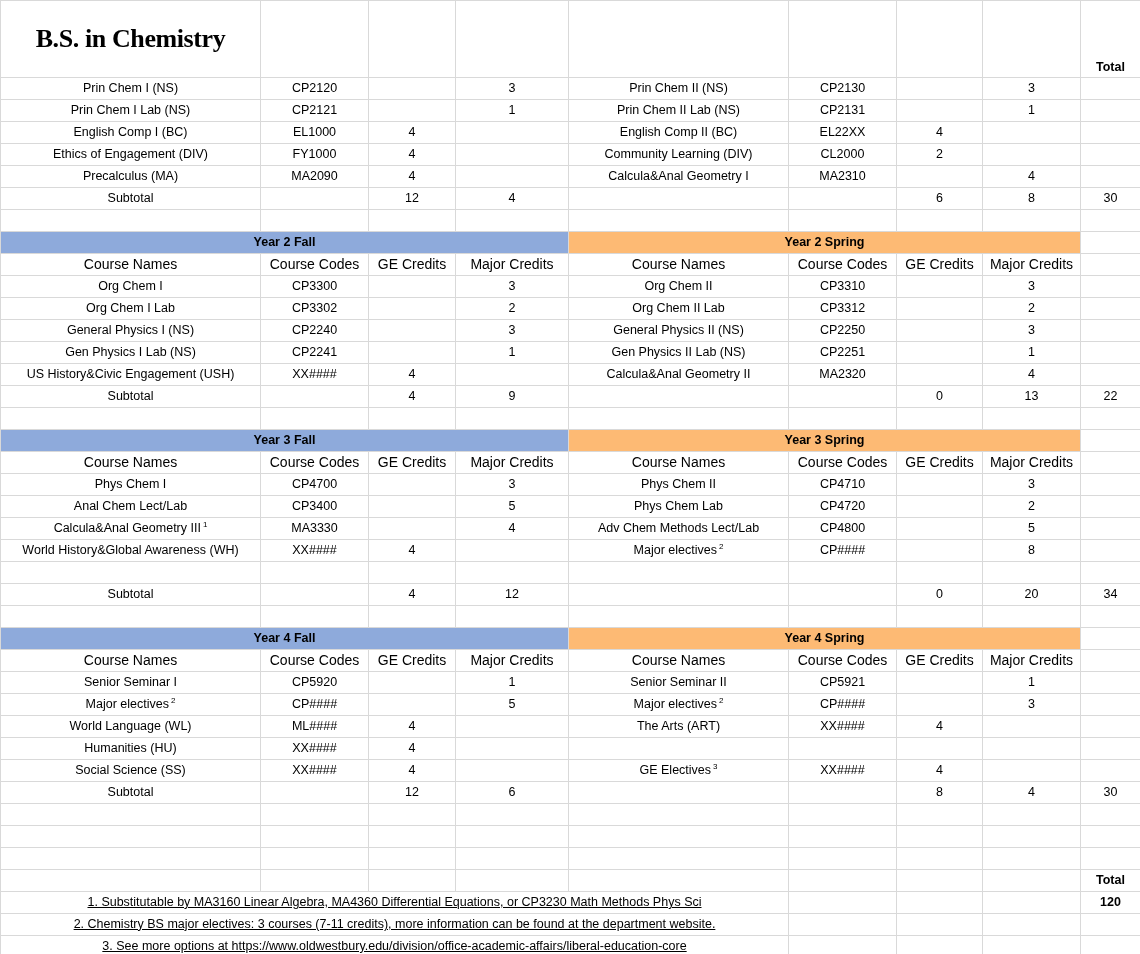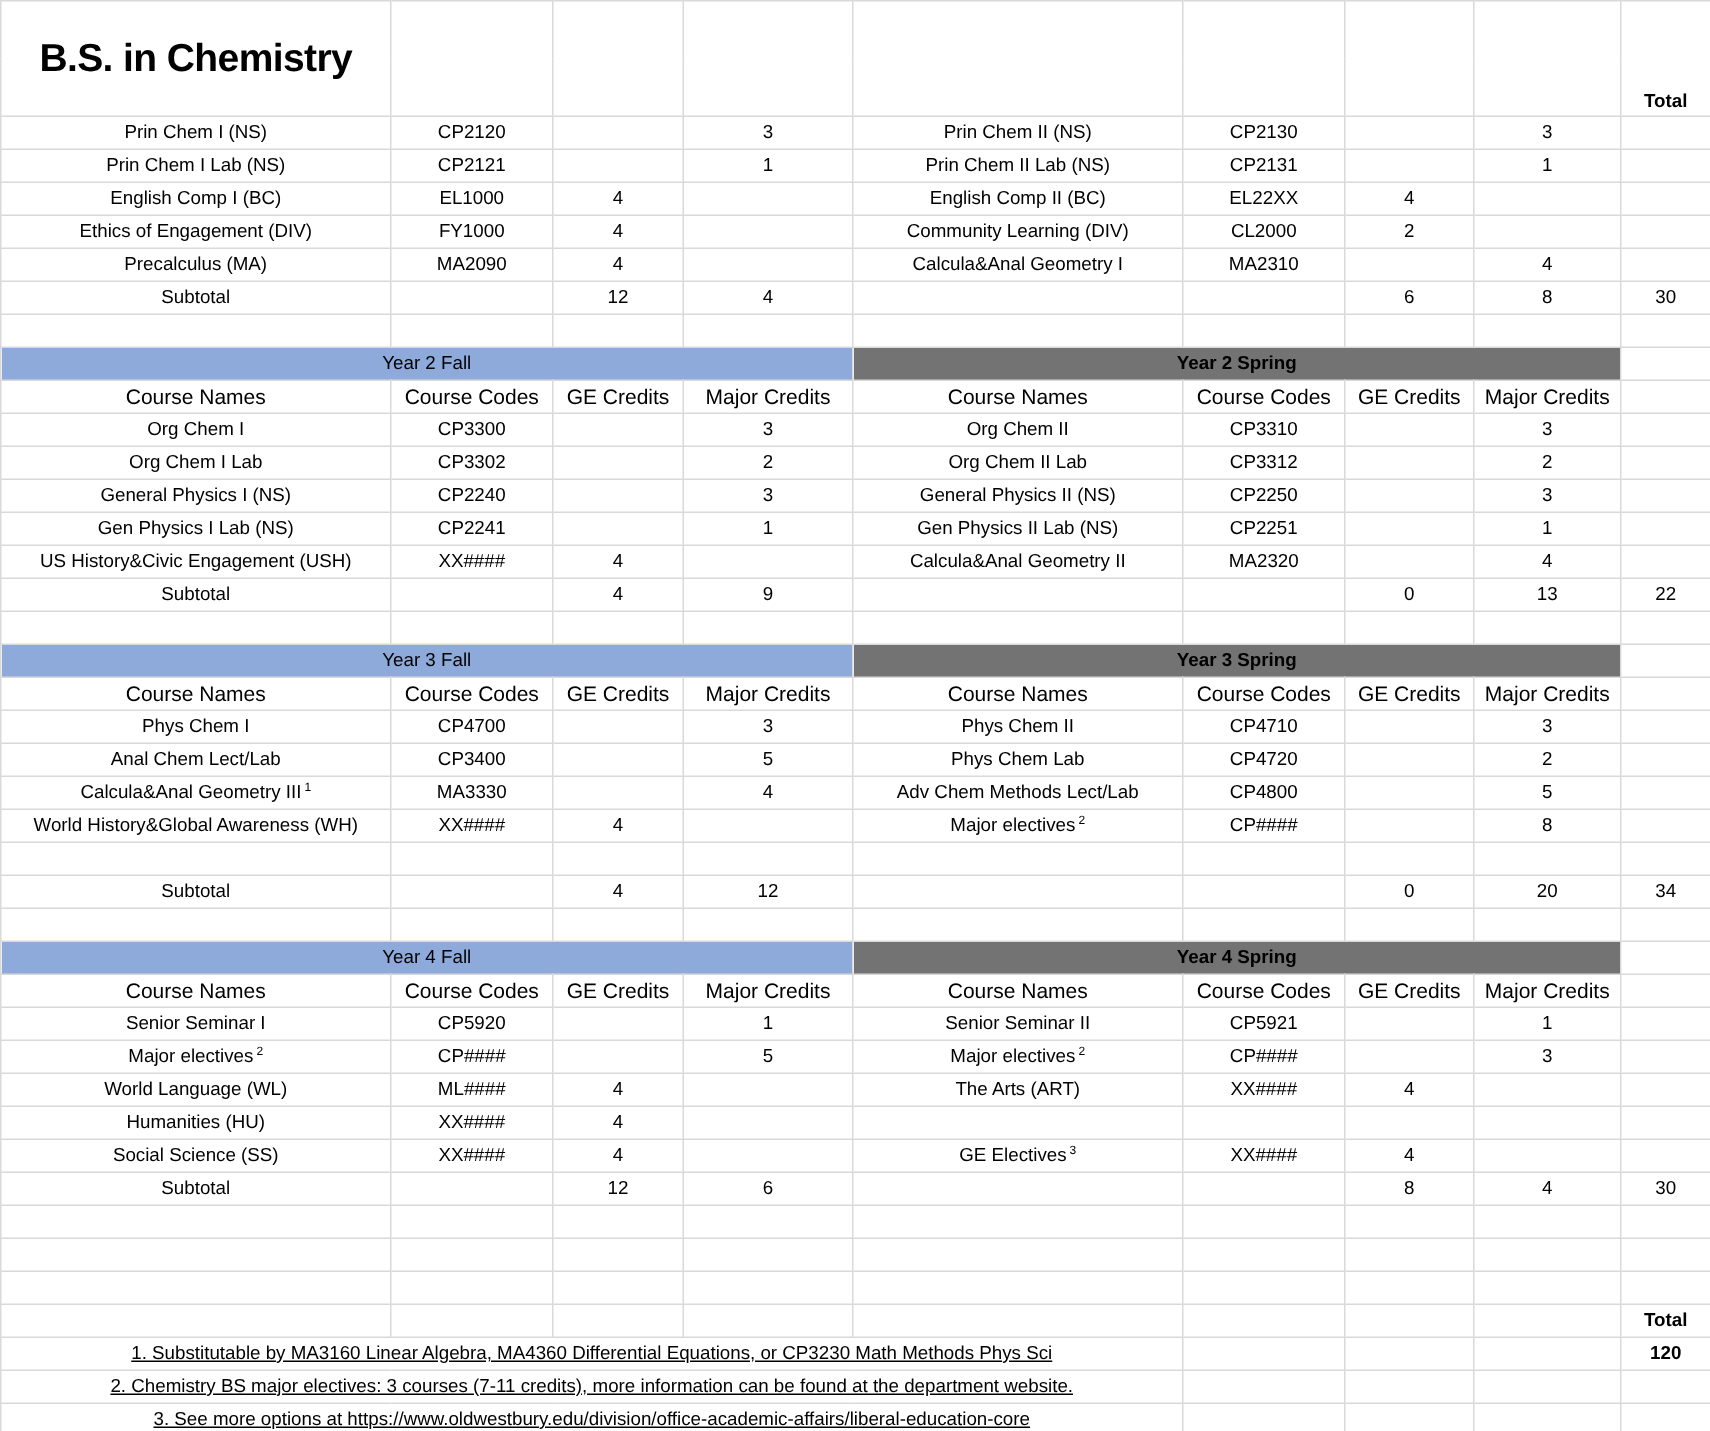--- a/index.html
+++ b/index.html
@@ -45,25 +45,25 @@
     padding-left:6px;
     letter-spacing:-0.4px;
     border:1px solid #d9d9d9;
   }
   .total-head{
     font-weight:bold;
     font-size:12.5px;
   }
   .term-fall{
     background:#8EAADB;
-    font-weight:normal;
+    font-weight:bold;
     font-size:12.5px;
   }
   .term-spring{
-    background:#737373;
+    background:#fdba74;
     font-weight:bold;
     font-size:12.5px;
   }
   .colhead{
     font-weight:normal;
     font-size:14px;
   }
   .note{
     text-align:left;
     font-size:12.5px;
@@ -84,21 +84,21 @@
       <col class="c3">
       <col class="c4">
     <col class="c5">
       <col class="c6">
       <col class="c7">
       <col class="c8">
     <col class="c9">
   </colgroup>
   <tbody id="sheet-body">
       <tr>
-        <td class="title-cell" rowspan="3" style="height:73px;">B.S. in Chemistry</td>
+        <td class="title-cell" rowspan="3" style="height:73px;font-family:Liberation Serif, serif;">B.S. in Chemistry</td>
         <td class="blank" rowspan="3" style="height:73px;"></td>
         <td class="blank" rowspan="3" style="height:73px;"></td>
         <td class="blank" rowspan="3" style="height:73px;"></td>
         <td class="blank" rowspan="3" style="height:73px;"></td>
         <td class="blank" rowspan="3" style="height:73px;"></td>
         <td class="blank" rowspan="3" style="height:73px;"></td>
         <td class="blank" rowspan="3" style="height:73px;"></td>
         <td class="total-head blank" rowspan="3" style="height:73px;vertical-align:bottom;padding-bottom:3px;">Total</td>
       </tr>
       <tr>

